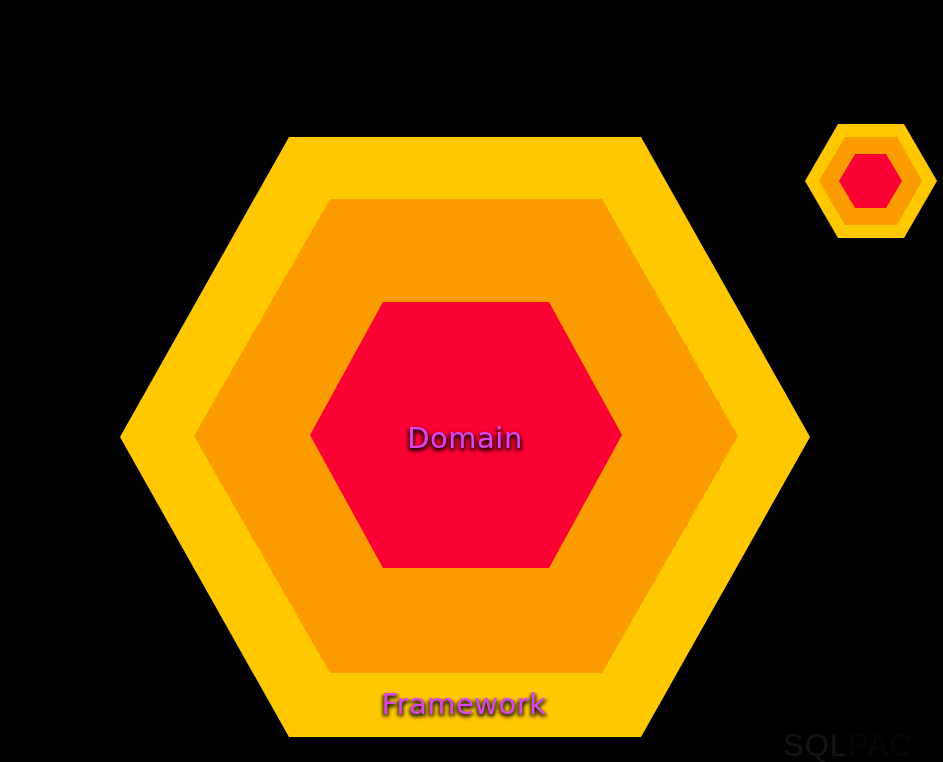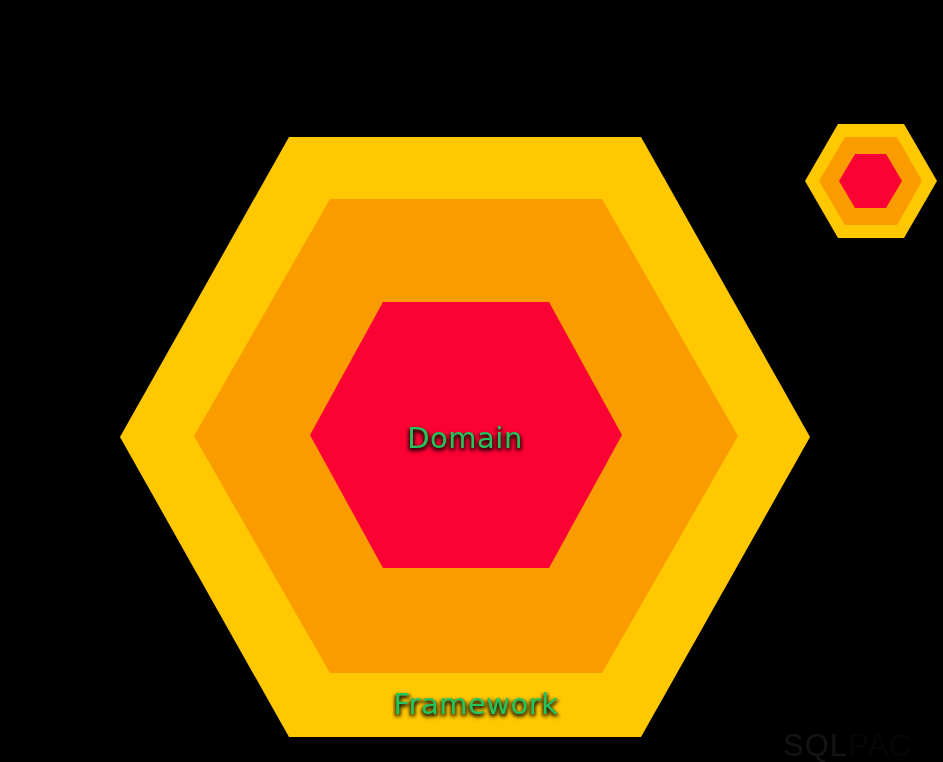--- a/index.html
+++ b/index.html
@@ -17,34 +17,34 @@
   }
   .stage svg {
     position: absolute;
     left: 0;
     top: 0;
   }
   .layer-label {
     position: absolute;
     width: 300px;
     text-align: center;
-    color: #22c55e;
+    color: #d946ef;
     font-size: 29px;
     font-weight: 400;
     line-height: 34px;
     letter-spacing: 0.5px;
     text-shadow:
       -2px 2px 3px rgba(0,0,0,0.55),
        2px 2px 3px rgba(0,0,0,0.55),
        0px 3px 4px rgba(0,0,0,0.70);
     user-select: none;
   }
   .label-domain      { left: 315px; top: 421px; }
   .label-application { left: 315px; top: 601px; }
-  .label-framework   { left: 326px; top: 687px; }
+  .label-framework   { left: 314px; top: 687px; }
   .watermark {
     position: absolute;
     left: 783px;
     top: 728px;
     font-family: "Liberation Sans", sans-serif;
     font-size: 31px;
     font-weight: 400;
     letter-spacing: 1px;
     white-space: nowrap;
     user-select: none;

